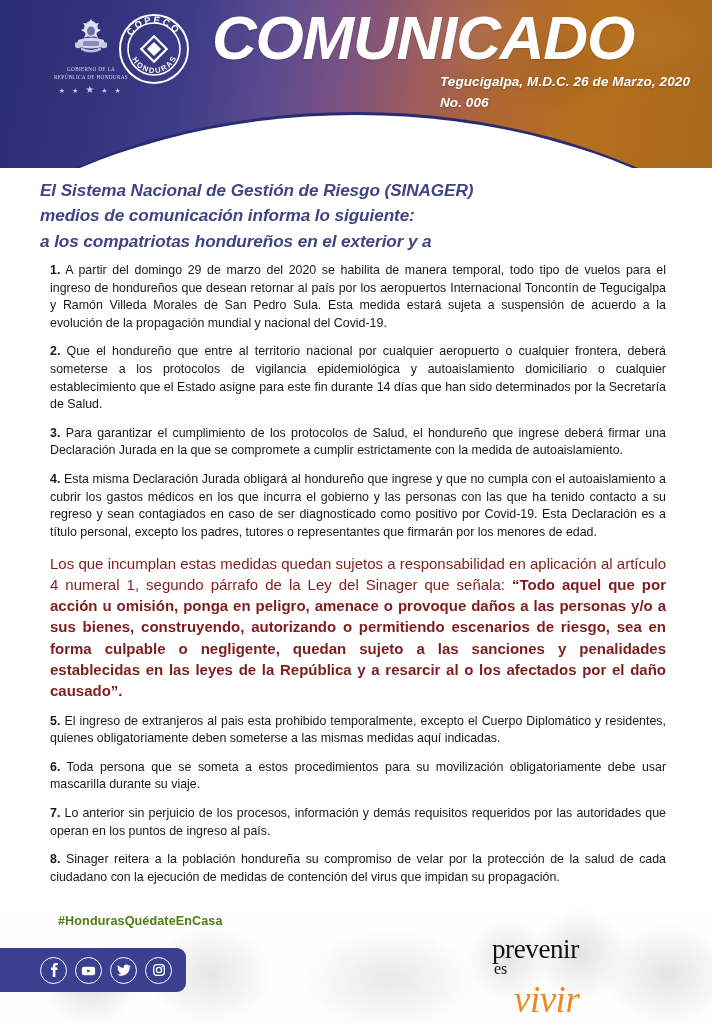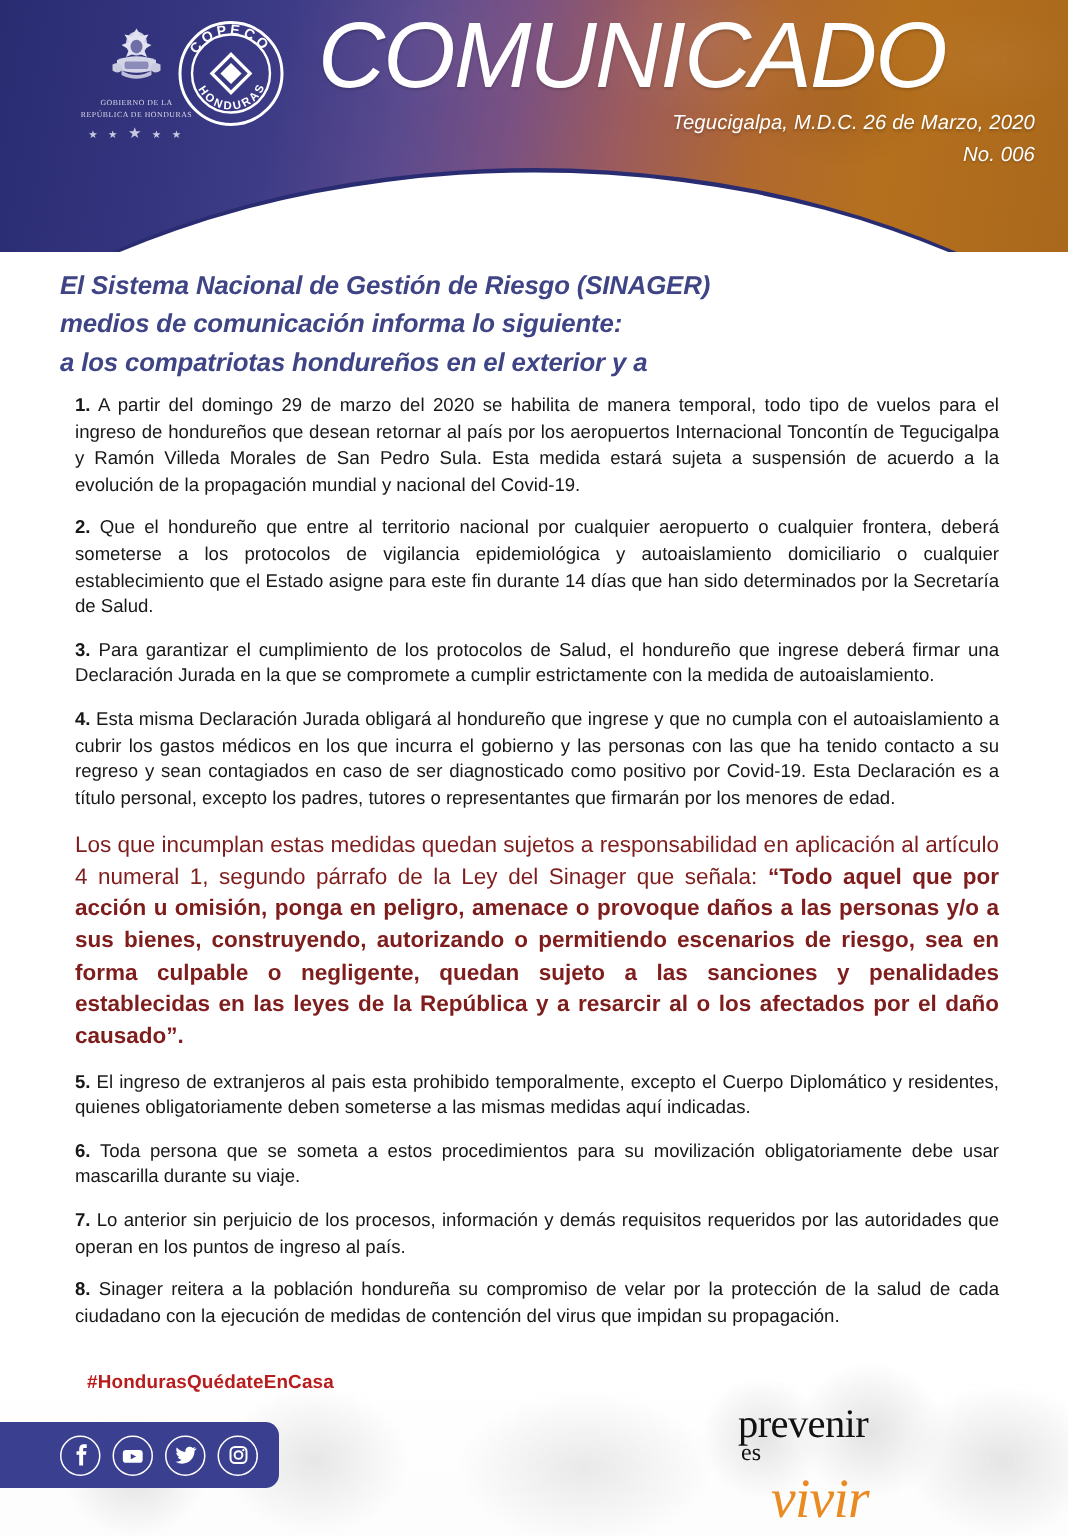--- a/index.html
+++ b/index.html
@@ -108,37 +108,37 @@
   }
   .copeco svg { display: block; }
 
   .comunicado {
     position: absolute;
     left: 212px;
     top: 7px;
     z-index: 3;
     color: #ffffff;
     font-size: 62px;
-    font-weight: normal;
+    font-weight: bold;
     font-style: italic;
     letter-spacing: -1.2px;
     line-height: 1;
     font-family: "Liberation Sans", sans-serif;
     text-shadow: 0 1px 2px rgba(0,0,0,.18);
   }
 
   .header-meta {
     position: absolute;
     right: 22px;
     top: 72px;
     z-index: 3;
-    text-align: right;
+    text-align: left;
     color: #ffffff;
     font-style: italic;
-    font-weight: normal;
+    font-weight: bold;
     font-size: 13.5px;
     line-height: 1.55;
     letter-spacing: .1px;
     text-shadow: 0 1px 2px rgba(0,0,0,.25);
   }
 
   
   .doc-title {
     position: absolute;
     top: 178px;
@@ -210,21 +210,21 @@
       radial-gradient(ellipse 70px 65px at 580px 50px, #3d3d3d, transparent 70%),
       radial-gradient(ellipse 90px 70px at 668px 70px, #4a4a4a, transparent 72%),
       linear-gradient(180deg, rgba(255,255,255,.9), rgba(210,210,210,.35));
   }
   .hashtag {
     position: absolute;
     left: 58px;
     top: 10px;
     font-size: 12.6px;
     font-weight: bold;
-    color: #b91c1c;
+    color: #4d7c0f;
     letter-spacing: .1px;
     z-index: 3;
   }
   .social-bar {
     position: absolute;
     left: -8px;
     top: 44px;
     width: 194px;
     height: 44px;
     background: #3b3f8f;

